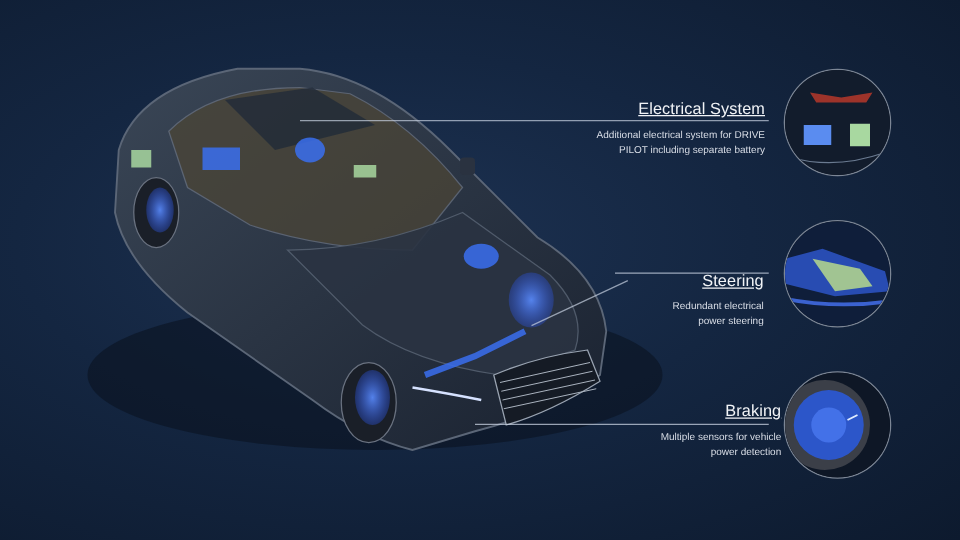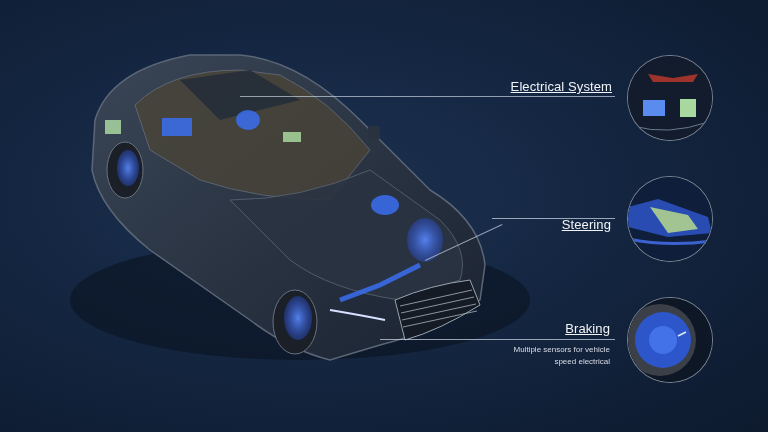--- a/index.html
+++ b/index.html
@@ -65,31 +65,39 @@
   <path d="M330,310 Q360,315 385,320" stroke="#d6e2ff" stroke-width="2" fill="none"></path>
 </svg>
 
 <div class="leader" style="left:240px;top:96px;width:375px;"></div>
 <div class="rule" style="left:492px;top:218px;width:123px;"></div>
 <div class="leader" style="left:425px;top:260px;width:85px;transform:rotate(-25deg);"></div>
 <div class="rule" style="left:380px;top:339px;width:235px;"></div>
 
 <div class="callout" style="right:156px;top:79px;">
   <div class="title">Electrical System</div>
+  <div class="desc" style="margin-top:8px;">
+    <div>Additional electrical system for DRIVE</div>
+    <div>PILOT including separate battery</div>
+  </div>
 </div>
 
 <div class="callout" style="right:157px;top:217px;">
   <div class="title">Steering</div>
+  <div class="desc" style="margin-top:7px;">
+    <div>Redundant electrical</div>
+    <div>power steering</div>
+  </div>
 </div>
 
-<div class="callout" style="right:158px;top:321px;">
+<div class="callout" style="right:143px;top:321px;">
   <div class="title">Braking</div>
   <div class="desc" style="margin-top:8px;text-align:right;">
     <div>Multiple sensors for vehicle</div>
-    <div>speed electrical</div>
+    <div>power detection</div>
   </div>
 </div>
 
 <div class="inset" style="left:627px;top:55px;">
   <svg width="84" height="84" viewBox="0 0 84 84">
     <rect width="84" height="84" fill="#121c2c"></rect>
     <path d="M20,18 L45,22 L70,18 L65,26 L25,26 Z" fill="#c0392b" opacity="0.8"></path>
     <rect x="15" y="44" width="22" height="16" fill="#5a8cf0"></rect>
     <rect x="52" y="43" width="16" height="18" fill="#a8d8a0"></rect>
     <path d="M5,70 Q40,80 80,66" stroke="#6a7a90" fill="none"></path>

